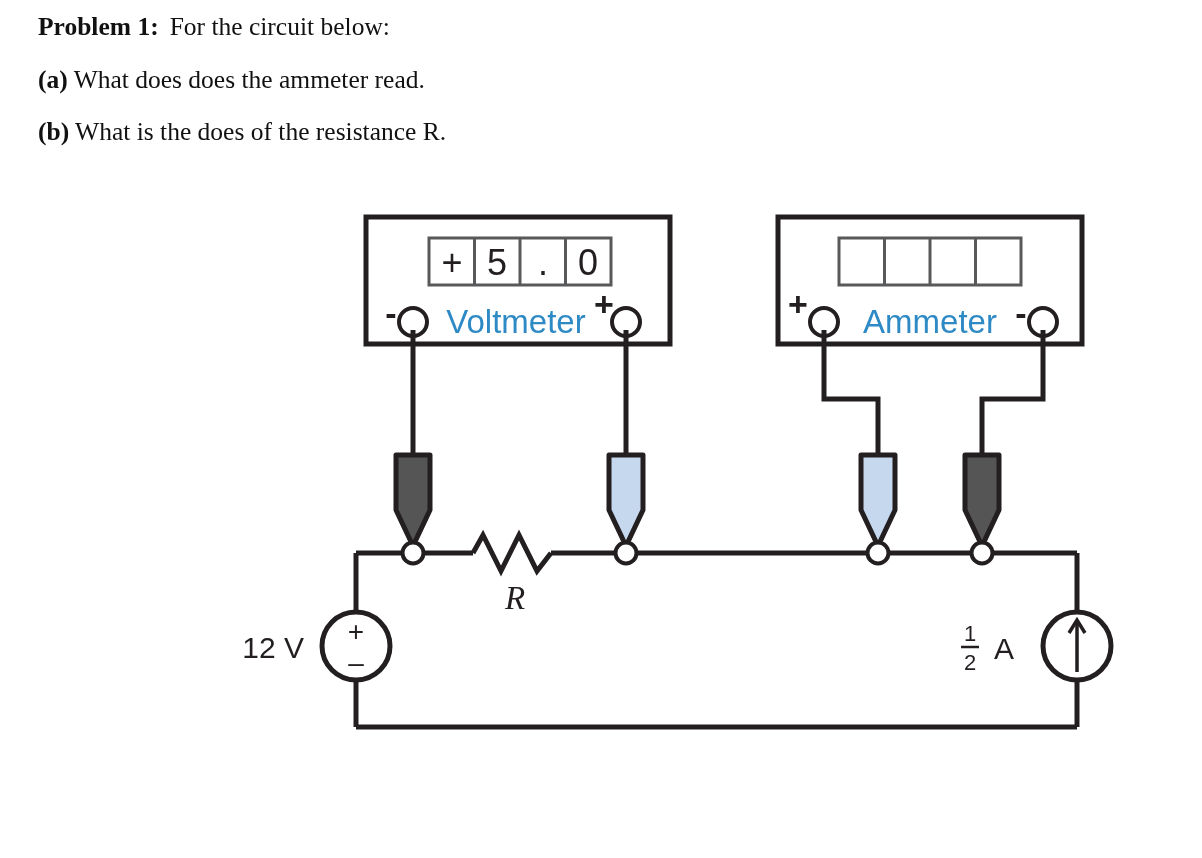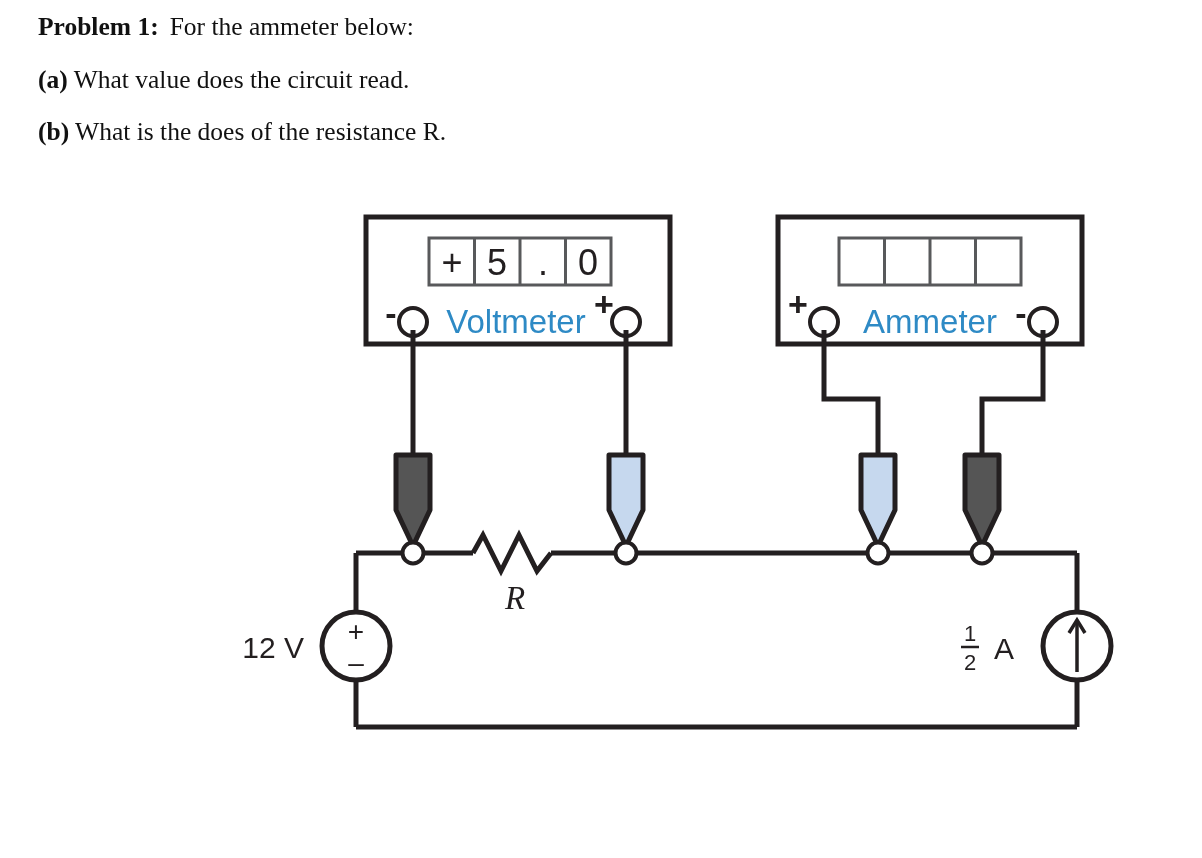--- a/index.html
+++ b/index.html
@@ -57,25 +57,25 @@
     font-style: italic;
   }
 </style>
 </head>
 <body>
 
 <div id="page">
 
   <div class="prose">
     <div class="prose-line">
-      <span class="lead">Problem 1:</span><span class="gap"></span><span>For the ammeter below:</span>
+      <span class="lead">Problem 1:</span><span class="gap"></span><span>For the circuit below:</span>
     </div>
     <div class="prose-line">
       <span class="lead">(a)</span>
-      <span>What value does the circuit read.</span>
+      <span>What does does the ammeter read.</span>
     </div>
     <div class="prose-line">
       <span class="lead">(b)</span>
       <span>What is the does of the resistance R.</span>
     </div>
   </div>
 
   <svg class="circuit" width="1202" height="858" viewBox="0 0 1202 858">
 
     <g>

